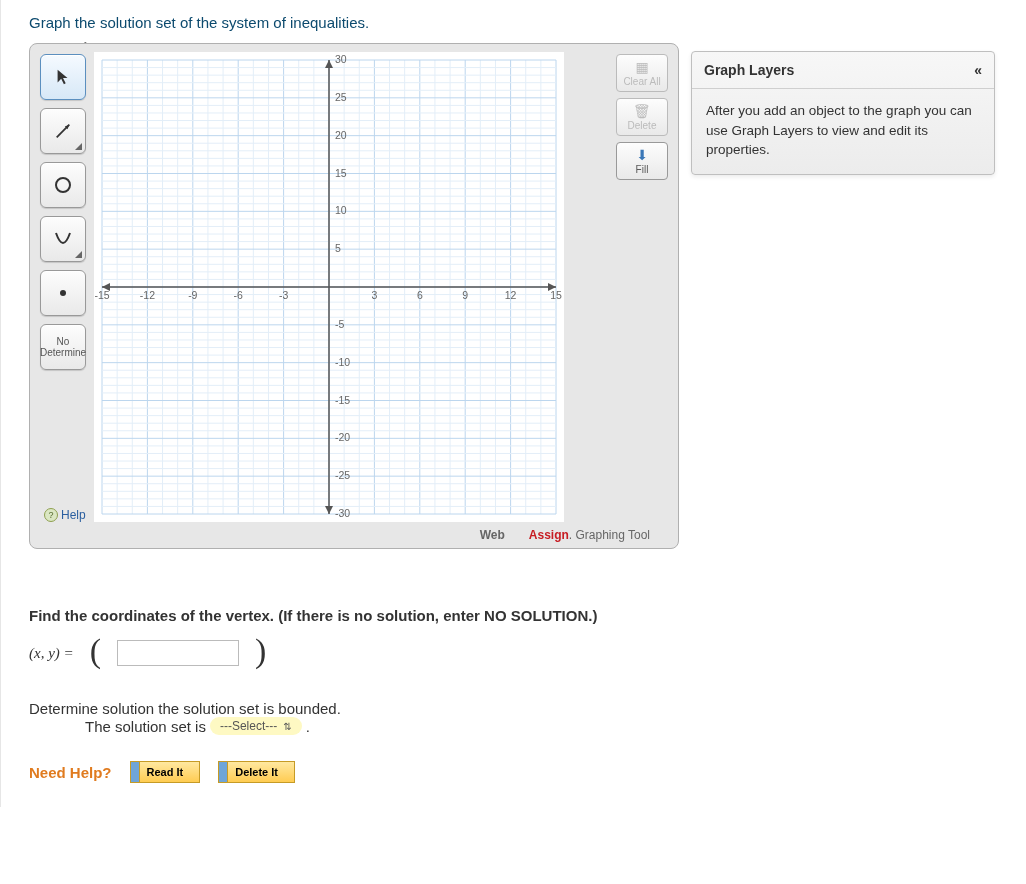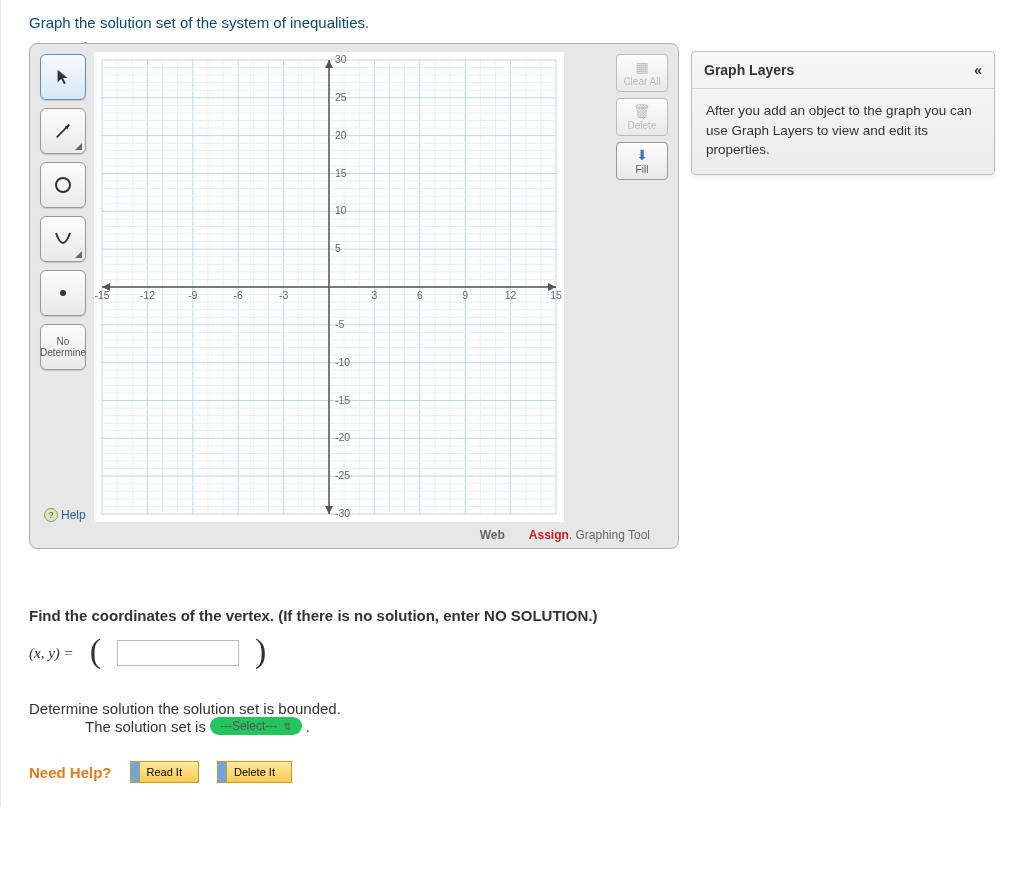--- a/index.html
+++ b/index.html
@@ -219,21 +219,21 @@
 
   .bounded-q { margin-top: 34px; font-size: 15px; }
   .bounded-line {
     margin-left: 56px;
     font-size: 15px;
     display: flex;
     align-items: flex-end;
     gap: 4px;
   }
   .select-pill {
-    background: #22c55e;
+    background: #fef9c3;
     border-radius: 12px;
     padding: 2px 10px;
     font-size: 12px;
     color: #555;
     display: inline-flex;
     align-items: center;
     gap: 6px;
     cursor: pointer;
   }
   .select-pill::after {
@@ -249,21 +249,21 @@
   }
   .need-help-label {
     color: #e07b1f;
     font-weight: bold;
     font-size: 15px;
   }
   .help-btn {
     background: linear-gradient(#ffe8a0, #ffcc52);
     border: 1px solid #c69b26;
     font-size: 11px;
-    font-weight: normal;
+    font-weight: bold;
     padding: 4px 16px;
     cursor: pointer;
     position: relative;
   }
   .help-btn::before {
     content: "";
     position: absolute;
     width: 8px; height: 100%;
     left: 0; top: 0;
     background: #6fa5d8;

